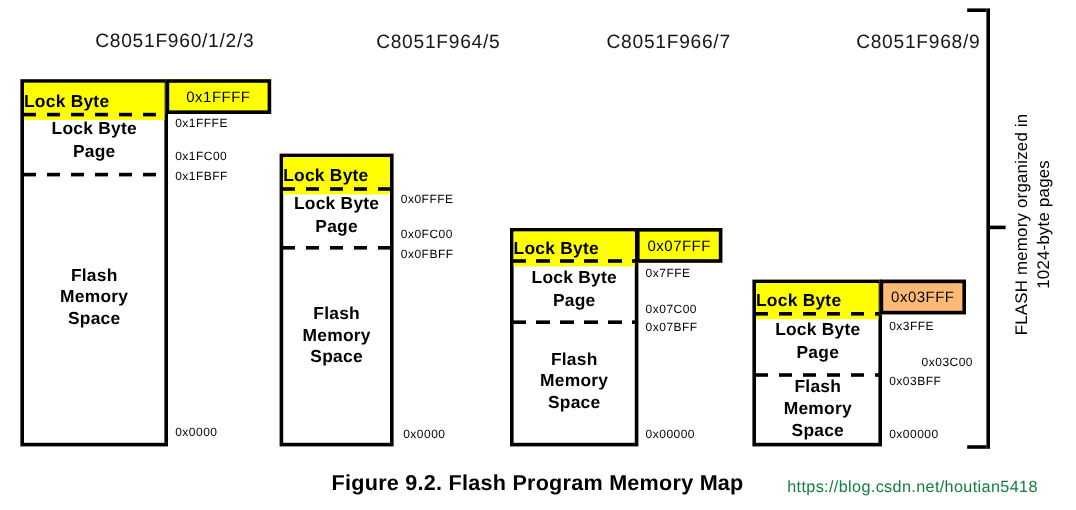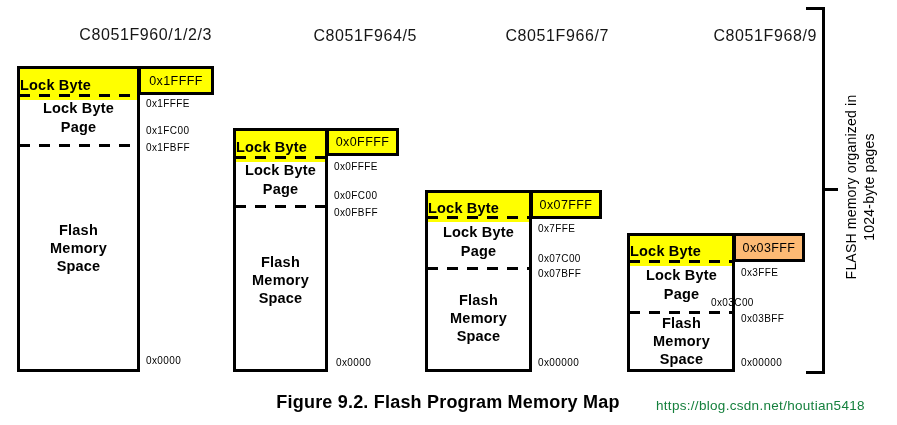--- a/index.html
+++ b/index.html
@@ -62,41 +62,38 @@
   <div class="coltitle" style="left:12px;top:26px;width:200px">C8051F960/1/2/3</div>
   <div class="membox" style="left:17px;top:66px;width:123px;height:306px">
     <div class="lockhdr" style="height: 31px; background: rgb(255, 255, 0);">
       <span>Lock Byte</span>
       <div class="hdrdash"></div>
     </div>
   </div>
   <div class="seclbl" style="left:31px;top:99px;width:95px">Lock Byte Page</div>
   <div class="dashline" style="left:19px;top:144px;width:119px"></div>
   <div class="seclbl fms" style="left:38px;top:221px;width:81px">Flash Memory Space</div>
-  <div class="addrbox" style="left: 138px; top: 66px; width: 76px; height: 29px; background: rgb(255, 255, 0);">
+  <div class="addrbox" style="left: 138px; top: 66px; width: 88px; height: 29px; background: rgb(255, 255, 0);">
     <span>0x1FFFF</span>
   </div>
   <div class="addr" style="left:146px;top:97px">0x1FFFE</div>
   <div class="addr" style="left:146px;top:124px">0x1FC00</div>
   <div class="addr" style="left:146px;top:141px">0x1FBFF</div>
   <div class="addr" style="left:146px;top:354px">0x0000</div>
 
   <div class="coltitle" style="left:217px;top:27px;width:200px">C8051F964/5</div>
   <div class="membox" style="left:233px;top:128px;width:95px;height:244px">
     <div class="lockhdr" style="height: 31px; background: rgb(255, 255, 0);">
       <span>Lock Byte</span>
       <div class="hdrdash"></div>
     </div>
   </div>
   <div class="seclbl" style="left:233px;top:161px;width:95px">Lock Byte Page</div>
   <div class="dashline" style="left:235px;top:205px;width:91px"></div>
   <div class="seclbl fms" style="left:240px;top:253px;width:81px">Flash Memory Space</div>
-  <div class="addrbox" style="left: 326px; top: 128px; width: 73px; height: 28px; background: rgb(255, 255, 0);">
-    <span>0x0FFFF</span>
-  </div>
   <div class="addr" style="left:334px;top:160px">0x0FFFE</div>
   <div class="addr" style="left:334px;top:189px">0x0FC00</div>
   <div class="addr" style="left:334px;top:206px">0x0FBFF</div>
   <div class="addr" style="left:336px;top:356px">0x0000</div>
 
   <div class="coltitle" style="left:409px;top:27px;width:200px">C8051F966/7</div>
   <div class="membox" style="left:425px;top:190px;width:107px;height:182px">
     <div class="lockhdr" style="height: 29px; background: rgb(255, 255, 0);">
       <span>Lock Byte</span>
       <div class="hdrdash"></div>
@@ -120,21 +117,21 @@
       <div class="hdrdash"></div>
     </div>
   </div>
   <div class="seclbl" style="left:634px;top:266px;width:95px">Lock Byte Page</div>
   <div class="dashline" style="left:629px;top:311px;width:104px"></div>
   <div class="seclbl fms" style="left:641px;top:314px;width:81px">Flash Memory Space</div>
   <div class="addrbox" style="left: 733px; top: 233px; width: 72px; height: 29px; background: #fdba74;">
     <span>0x03FFF</span>
   </div>
   <div class="addr" style="left:741px;top:266px">0x3FFE</div>
-  <div class="addr" style="left:711px;top:296px">0x03C00</div>
+  <div class="addr" style="left:768px;top:296px">0x03C00</div>
   <div class="addr" style="left:741px;top:312px">0x03BFF</div>
   <div class="addr" style="left:741px;top:356px">0x00000</div>
 
   <div class="bracket" style="left:822px;top:7px;width:3px;height:367px"></div>
   <div class="bracket" style="left:806px;top:7px;width:16px;height:3px"></div>
   <div class="bracket" style="left:806px;top:371px;width:16px;height:3px"></div>
   <div class="bracket" style="left:825px;top:188px;width:13px;height:3px"></div>
 
   <div class="sidenote">
     <div>FLASH memory organized in</div>

